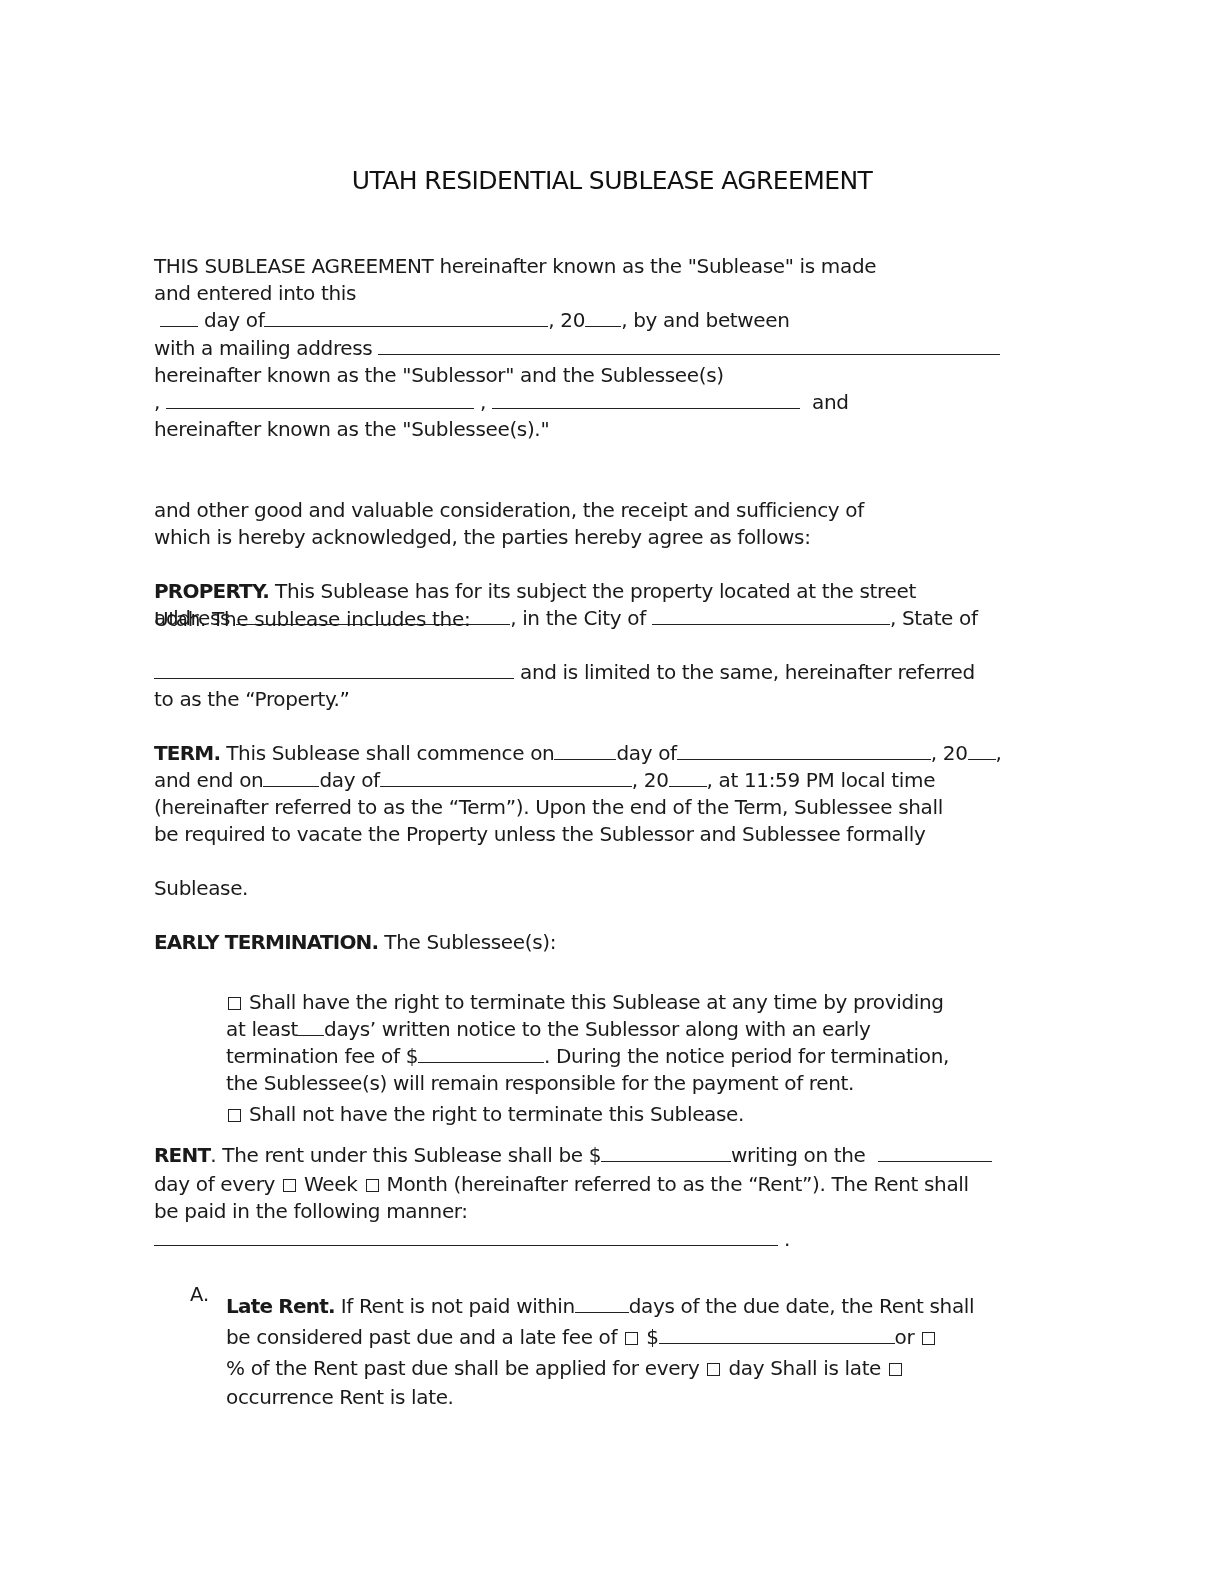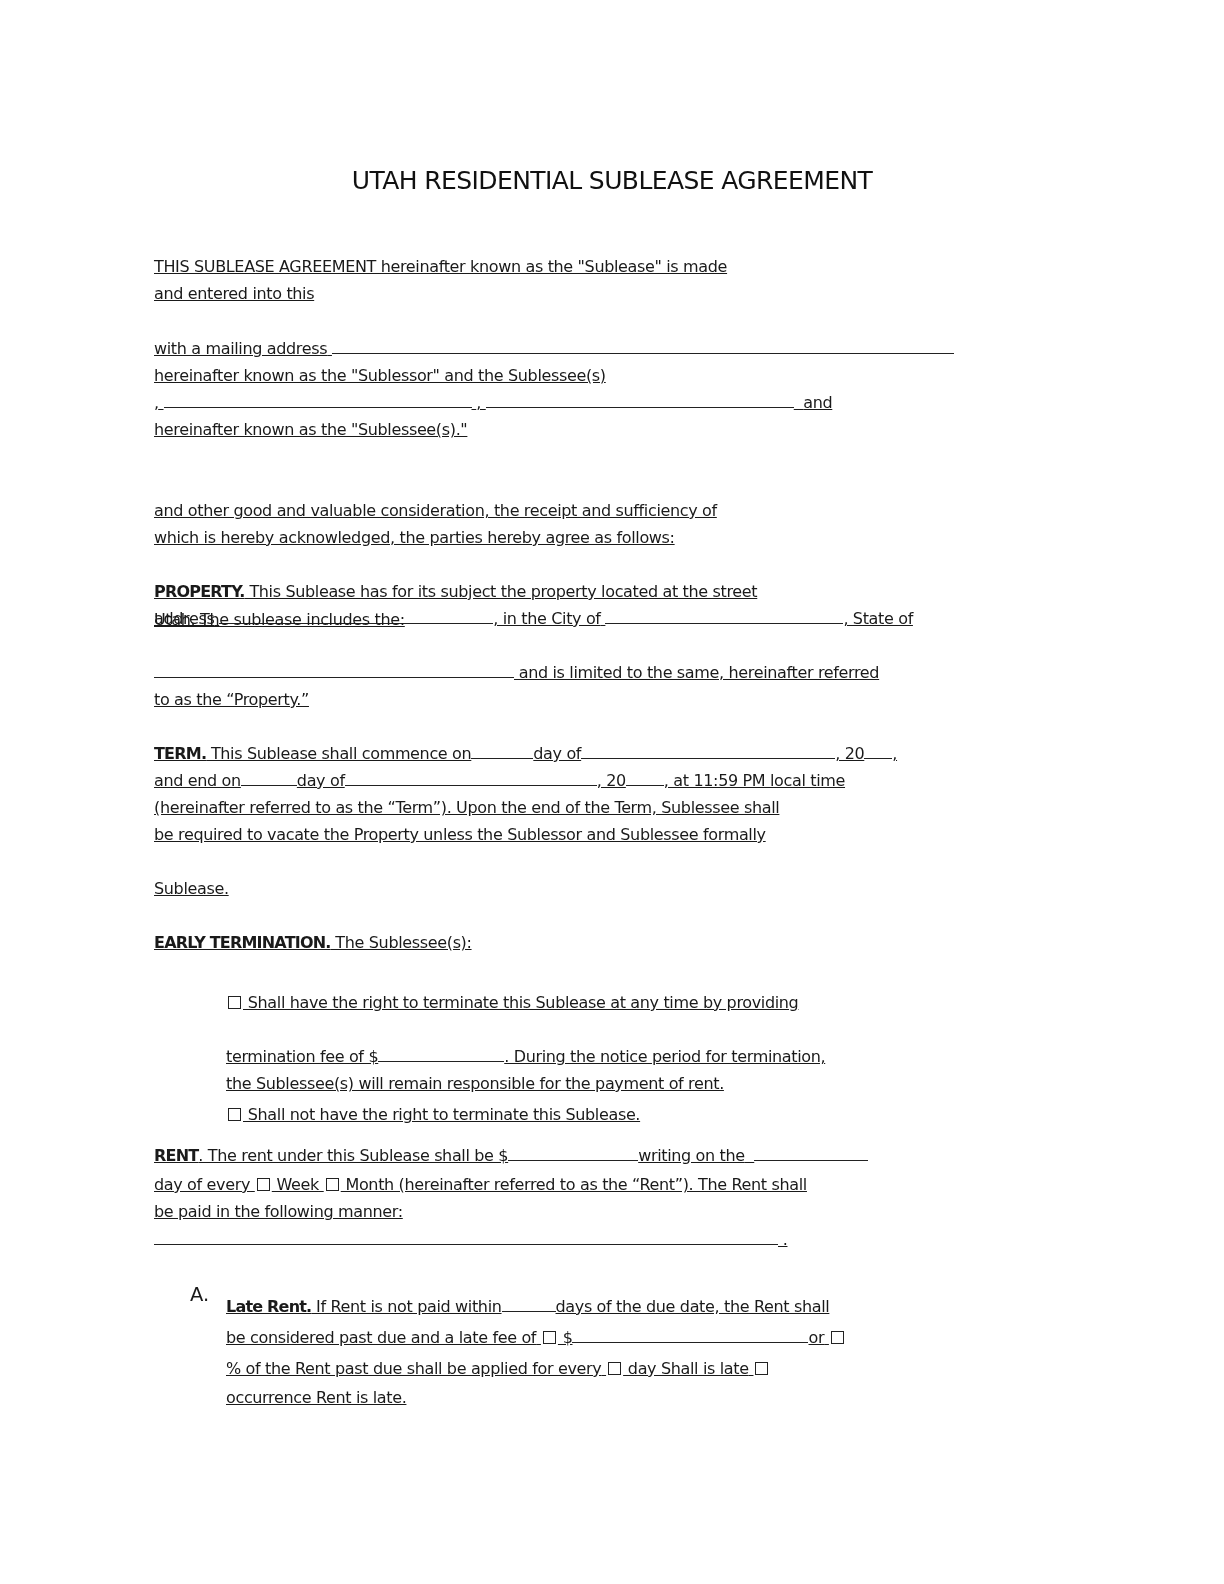--- a/index.html
+++ b/index.html
@@ -1,38 +1,42 @@
 <!DOCTYPE html>
 <html><head>
   <meta charset="utf-8">
   <style>
     html, body { margin: 0; padding: 0; background: #ffffff; }
     body { width: 1224px; height: 1584px; position: relative; overflow: hidden;
            font-family: "DejaVu Sans", sans-serif; color: #1a1a1a; }
     .page { position: absolute; left: 0; top: 0; width: 1012px; height: 1584px; background: #fff; }
     .title { position: absolute; left: 0; width: 1224px; top: 166px; text-align: center;
              font-size: 25px; letter-spacing: -0.6px; color: #111; }
-    .ln { position: absolute; left: 154px; font-size: 16px; letter-spacing: -0.35px;
-          white-space: nowrap; line-height: 27px; text-decoration: underline; }
+    .ln { position: absolute; left: 154px; font-size: 20px; letter-spacing: -0.35px;
+          white-space: nowrap; line-height: 27px; }
     .ind { left: 226px; margin-top: 12px; }
     .b { font-weight: bold; letter-spacing: -0.8px; }
     .blank { display: inline-block; border-bottom: 1.5px solid #222; height: 18px; vertical-align: baseline; }
     .chk { display: inline-block; width: 13px; height: 13px; border: 1.3px solid #222;
            vertical-align: -1px; margin: 0 2px; box-sizing: border-box; }
     .marker { position: absolute; left: 190px; font-size: 19.5px; line-height: 27px; }
   </style>
 </head>
 <body>
 
 <div class="page">
 
   <div class="title">UTAH RESIDENTIAL SUBLEASE AGREEMENT</div>
 
   <div class="ln" style="top:253px">THIS SUBLEASE AGREEMENT hereinafter known as the "Sublease" is made</div>
   <div class="ln" style="top:280px">and entered into this</div>
+  <div class="ln" style="top:307px">
+    <span>&nbsp;</span><span class="blank" style="width:38px"></span>
+    <span>day of</span><span class="blank" style="width:284px"></span><span>,  20</span><span class="blank" style="width:36px"></span><span>, by and between</span>
+  </div>
   <div class="ln" style="top:335px">
     <span>with a mailing address</span>
     <span class="blank" style="width:622px"></span>
   </div>
   <div class="ln" style="top:362px">hereinafter known as the "Sublessor" and the Sublessee(s)</div>
   <div class="ln" style="top:389px">
     <span>,</span>
     <span class="blank" style="width:308px"></span>
     <span>,</span>
     <span class="blank" style="width:308px"></span>
@@ -66,20 +70,23 @@
   <div class="ln" style="top:794px">(hereinafter referred to as the “Term”). Upon the end of the Term, Sublessee shall</div>
   <div class="ln" style="top:821px">be required to vacate the Property unless the Sublessor and Sublessee formally</div>
   <div class="ln" style="top:875px">Sublease.</div>
 
   <div class="ln" style="top:929px">
     <span class="b">EARLY TERMINATION.</span><span> The Sublessee(s):</span>
   </div>
   <div class="ln ind" style="top:977px">
     <span class="chk"></span><span> Shall have the right to terminate this Sublease at any time by providing</span>
   </div>
+  <div class="ln ind" style="top:1004px">
+    <span>at least</span><span class="blank" style="width:26px"></span><span>days’ written notice to the Sublessor along with an early</span>
+  </div>
   <div class="ln ind" style="top:1031px">
     <span>termination fee of $</span><span class="blank" style="width:126px"></span><span>. During the notice period for termination,</span>
   </div>
   <div class="ln ind" style="top:1058px">the Sublessee(s) will remain responsible for the payment of rent.</div>
   <div class="ln ind" style="top:1089px">
     <span class="chk"></span><span> Shall not have the right to terminate this Sublease.</span>
   </div>
 
   <div class="ln" style="top:1142px">
     <span class="b">RENT</span><span>. The rent under this Sublease shall be $</span><span class="blank" style="width:130px"></span><span>writing on the</span>&nbsp;&nbsp;<span class="blank" style="width:114px"></span>

